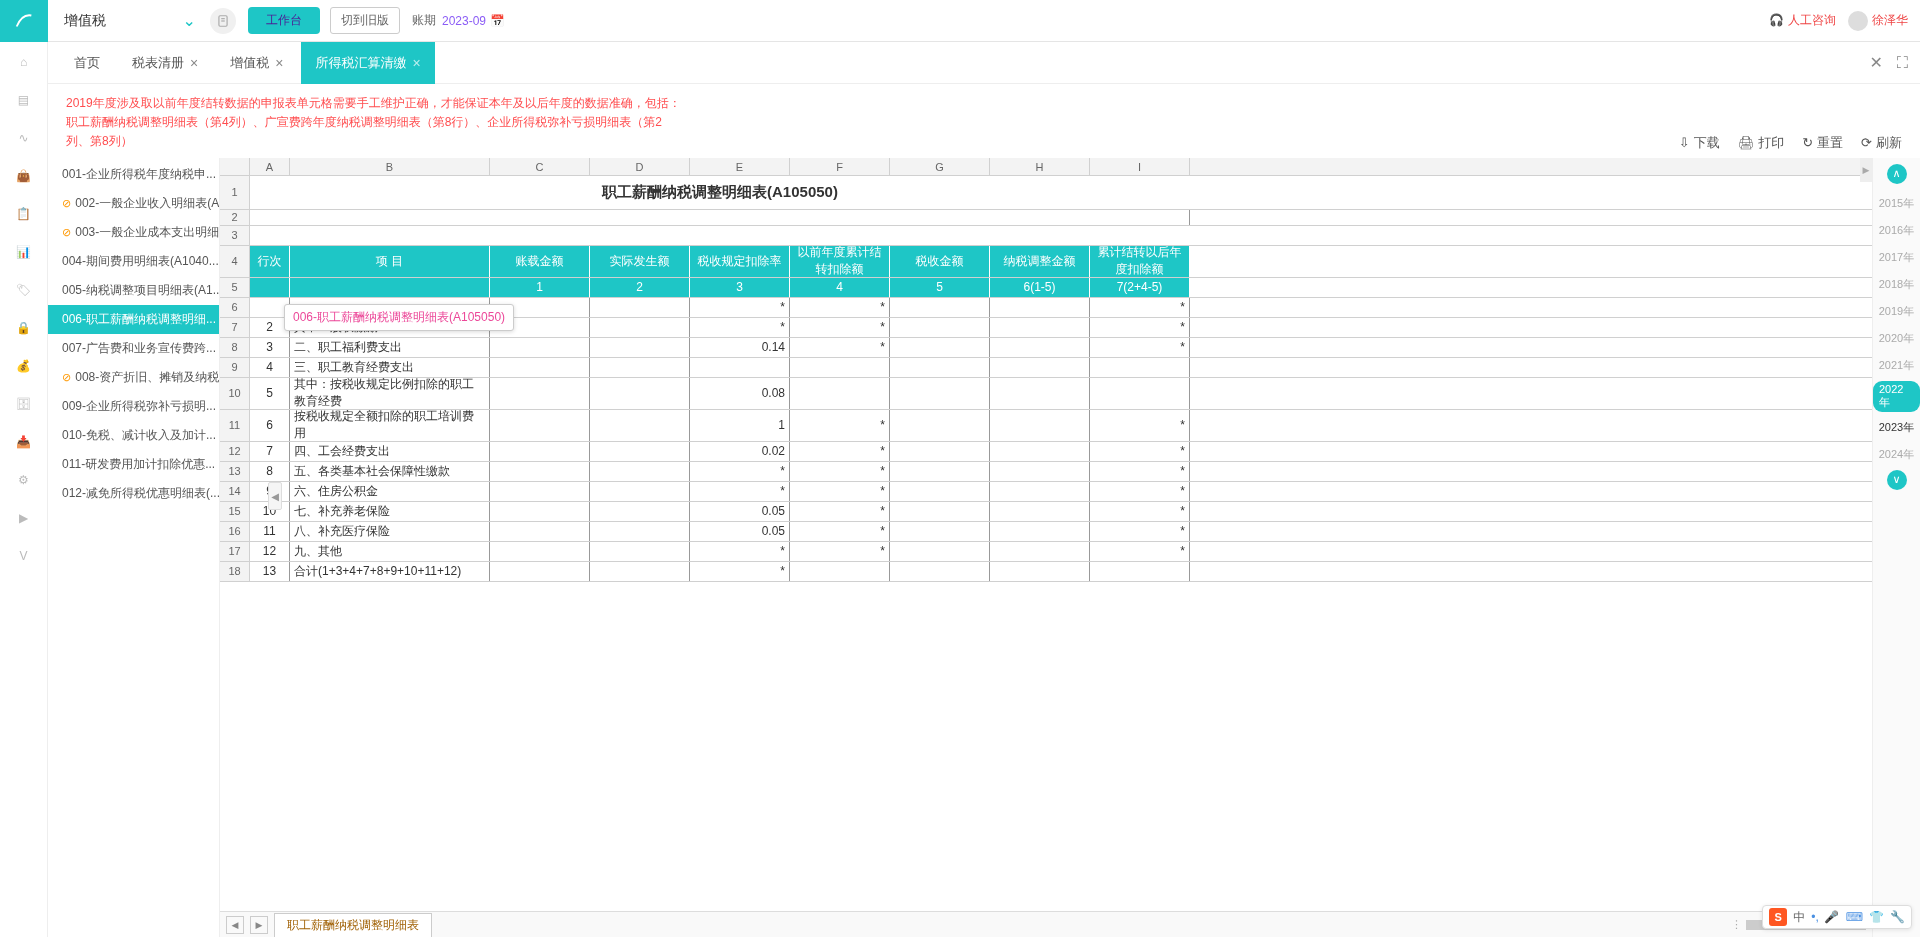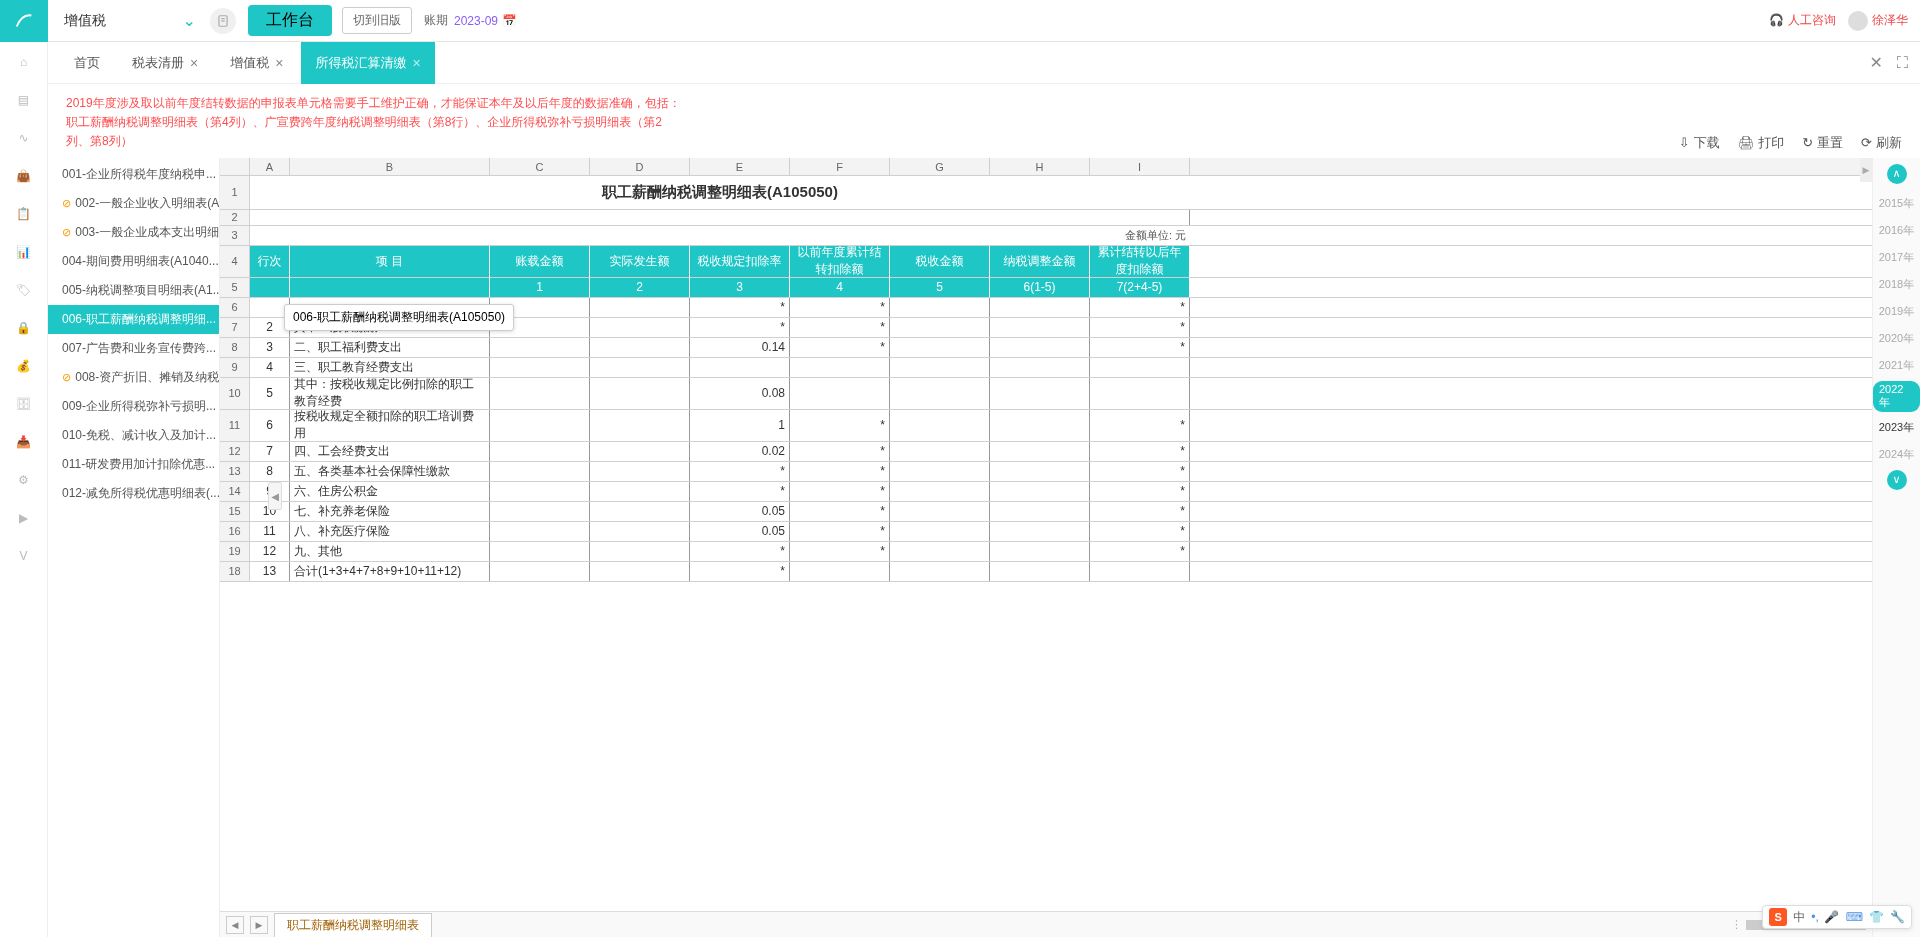--- a/index.html
+++ b/index.html
@@ -3,21 +3,21 @@
 <meta charset="utf-8">
 <style>
 * { margin: 0; padding: 0; box-sizing: border-box; font-family: "Microsoft YaHei", Arial, sans-serif; }
 body { background: #fff; font-size: 12px; color: #333; overflow: hidden; }
 .top-header { height: 42px; background: #fff; border-bottom: 1px solid #e5e5e5; display: flex; align-items: center; padding: 0 12px; }
 .logo-box { width: 48px; height: 42px; background: #1ec6c6; display: flex; align-items: center; justify-content: center; margin-left: -12px; margin-right: 8px; }
 .logo-box svg { width: 22px; height: 22px; }
 .tax-type { font-size: 14px; color: #333; margin-left: 8px; min-width: 140px; display: flex; align-items: center; justify-content: space-between; padding-right: 8px; }
 .chevron-down { color: #1ec6c6; font-size: 16px; }
 .round-btn { width: 26px; height: 26px; border-radius: 50%; background: #f0f0f0; display: flex; align-items: center; justify-content: center; margin: 0 6px; color: #aaa; cursor: pointer; }
-.primary-btn { background: #1ec6c6; color: #000000; border: none; border-radius: 4px; padding: 5px 18px; font-size: 16px; cursor: pointer; margin: 0 6px; }
+.primary-btn { background: #1ec6c6; color: #4c1d95; border: none; border-radius: 4px; padding: 5px 18px; font-size: 12px; cursor: pointer; margin: 0 6px; }
 .outline-btn { background: #fff; color: #666; border: 1px solid #ccc; border-radius: 3px; padding: 4px 10px; font-size: 12px; cursor: pointer; margin: 0 4px; }
 .period-label { color: #666; margin-left: 8px; margin-right: 6px; }
 .period-val { color: #8b5cf6; margin-right: 4px; }
 .cal-icon { color: #1ec6c6; cursor: pointer; }
 .spacer { flex: 1; }
 .header-right { display: flex; align-items: center; gap: 12px; color: #ef4444; font-size: 12px; }
 .user-box { display: flex; align-items: center; gap: 4px; }
 .avatar { width: 20px; height: 20px; border-radius: 50%; background: #ddd; display: inline-block; }
 
 .main { display: flex; height: calc(100vh - 42px); }
@@ -35,21 +35,21 @@
 .warning-row { display: flex; align-items: flex-end; padding: 10px 18px 6px; }
 .warning-text { color: #ff4d4f; font-size: 12px; line-height: 1.6; max-width: 620px; }
 .toolbar-right { margin-left: auto; display: flex; align-items: center; gap: 18px; color: #555; font-size: 13px; }
 .toolbar-btn { display: flex; align-items: center; gap: 4px; cursor: pointer; }
 
 .body-row { flex: 1; display: flex; overflow: hidden; }
 .sheet-list { width: 172px; border-right: 1px solid #eee; overflow-y: auto; padding: 2px 0; }
 .sheet-item { padding: 6px 8px 6px 14px; font-size: 12px; color: #555; cursor: pointer; white-space: nowrap; overflow: hidden; text-overflow: ellipsis; display: flex; align-items: center; gap: 4px; position: relative; }
 .sheet-item.selected { background: #1ec6c6; color: #fff; }
 .warn-dot { color: #ff9800; font-size: 11px; }
-.tooltip-pop { position: absolute; left: 236px; top: 262px; background: #fff; border: 1px solid #ccc; border-radius: 3px; padding: 4px 8px; font-size: 12px; color: #000000; box-shadow: 0 1px 4px rgba(0,0,0,0.15); z-index: 20; white-space: nowrap; }
+.tooltip-pop { position: absolute; left: 236px; top: 262px; background: #fff; border: 1px solid #ccc; border-radius: 3px; padding: 4px 8px; font-size: 12px; color: #ec4899; box-shadow: 0 1px 4px rgba(0,0,0,0.15); z-index: 20; white-space: nowrap; }
 .collapse-handle { position: absolute; left: 220px; top: 440px; width: 14px; height: 28px; background: #f5f5f5; border: 1px solid #ddd; border-radius: 2px; display: flex; align-items: center; justify-content: center; color: #999; cursor: pointer; z-index: 5; font-size: 10px; }
 
 .sheet-area { flex: 1; display: flex; flex-direction: column; overflow: hidden; position: relative; }
 .col-headers { display: flex; background: #f3f3f3; border-bottom: 1px solid #d0d0d0; height: 18px; flex-shrink: 0; }
 .corner { width: 30px; border-right: 1px solid #d0d0d0; background: #f3f3f3; }
 .col-h { border-right: 1px solid #d0d0d0; text-align: center; font-size: 11px; color: #666; line-height: 18px; }
 .grid-body { flex: 1; overflow: auto; }
 .grid-row { display: flex; border-bottom: 1px solid #d0d0d0; }
 .row-h { width: 30px; background: #f3f3f3; border-right: 1px solid #d0d0d0; text-align: center; font-size: 11px; color: #666; flex-shrink: 0; display: flex; align-items: center; justify-content: center; }
 .cell { border-right: 1px solid #999; padding: 2px 4px; font-size: 12px; display: flex; align-items: center; overflow: hidden; }
@@ -227,21 +227,20 @@
             <div class="grid-row title-row" style="height: 34px;">
               <div class="row-h">1</div>
               <div class="cell wA " style="width: 940px;">职工薪酬纳税调整明细表(A105050)</div>
             </div>
             <div class="grid-row " style="height: 16px;">
               <div class="row-h">2</div>
               <div class="cell wA " style="width: 940px;"></div>
             </div>
             <div class="grid-row unit-row" style="height: 20px;">
               <div class="row-h">3</div>
-              <div class="cell wA " style="width: 940px;">金额单位: 元</div>
             </div>
             <div class="grid-row hdr-row" style="height: 32px;">
               <div class="row-h">4</div>
               <div class="cell wA  hdr">行次</div>
               <div class="cell wB  hdr">项  目</div>
               <div class="cell wC  hdr">账载金额</div>
               <div class="cell wD  hdr">实际发生额</div>
               <div class="cell wE  hdr">税收规定扣除率</div>
               <div class="cell wF  hdr">以前年度累计结转扣除额</div>
               <div class="cell wG  hdr">税收金额</div>
@@ -386,21 +385,21 @@
               <div class="cell wB ">八、补充医疗保险</div>
               <div class="cell wC  num"></div>
               <div class="cell wD  num"></div>
               <div class="cell wE  num">0.05</div>
               <div class="cell wF  num">*</div>
               <div class="cell wG  num"></div>
               <div class="cell wH  num"></div>
               <div class="cell wI  num">*</div>
             </div>
             <div class="grid-row " style="height: 20px;">
-              <div class="row-h">19</div>
+              <div class="row-h">17</div>
               <div class="cell wA  center">12</div>
               <div class="cell wB ">九、其他</div>
               <div class="cell wC  num"></div>
               <div class="cell wD  num"></div>
               <div class="cell wE  num">*</div>
               <div class="cell wF  num">*</div>
               <div class="cell wG  num"></div>
               <div class="cell wH  num"></div>
               <div class="cell wI  num">*</div>
             </div>

